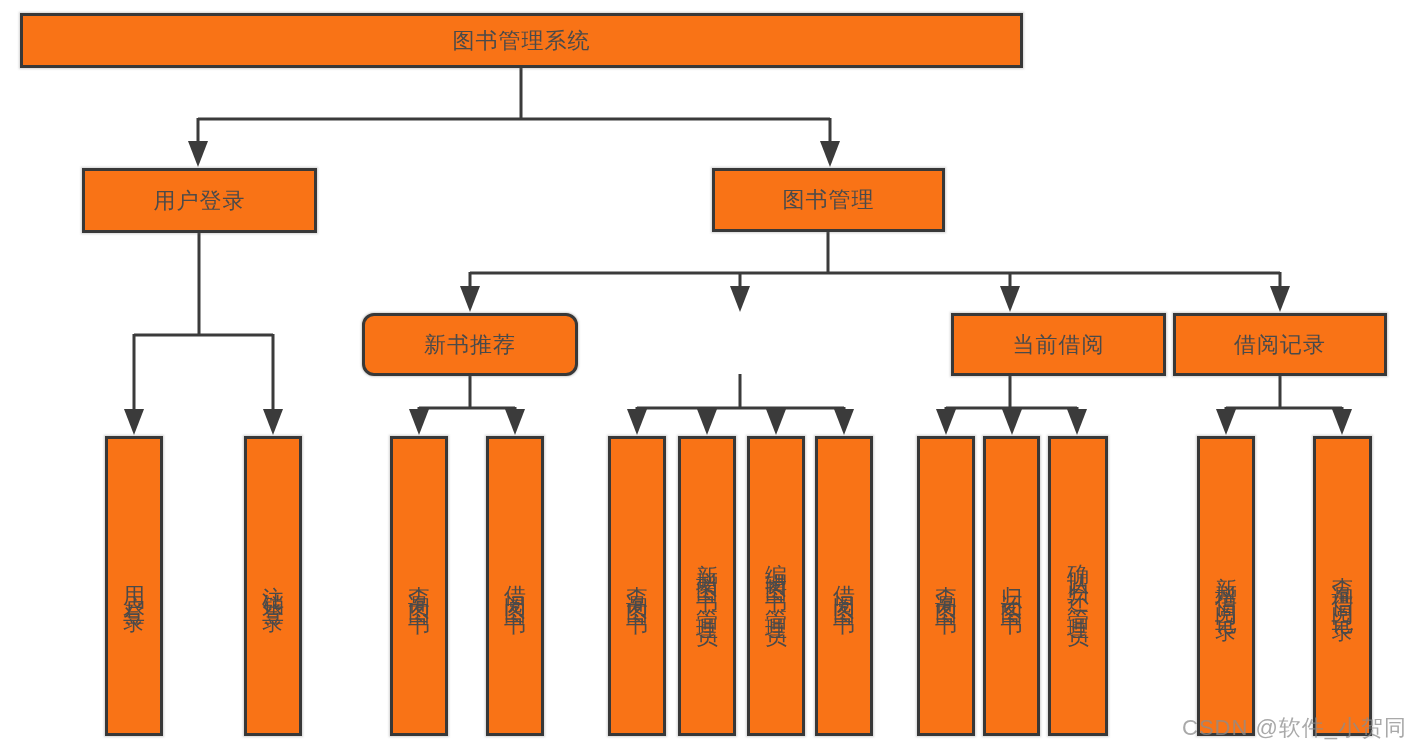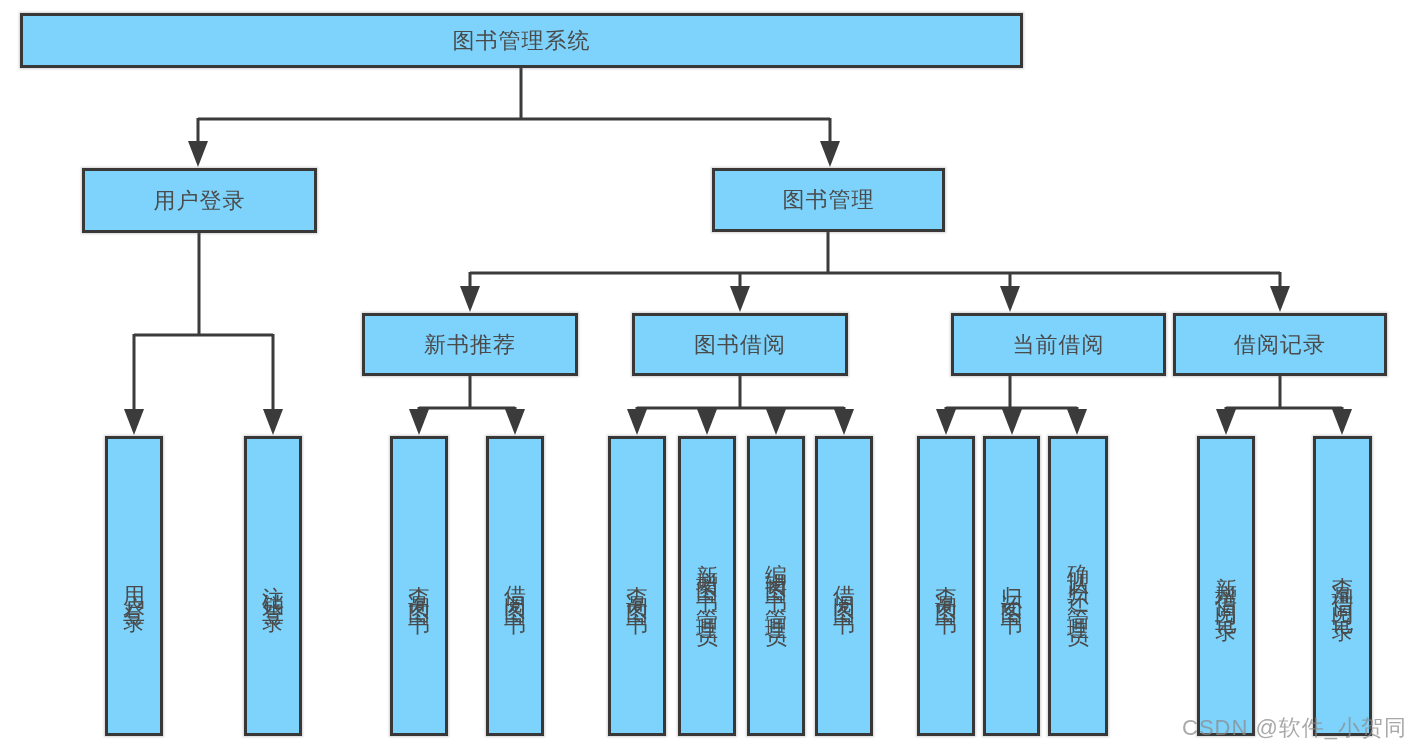--- a/index.html
+++ b/index.html
@@ -17,21 +17,21 @@
   }
   #wires {
     position: absolute;
     left: 0; top: 0;
     width: 1405px; height: 747px;
     pointer-events: none;
   }
   .box {
     position: absolute;
     box-sizing: border-box;
-    background: #7dd3fc;
+    background: #f97316;
     border: 3px solid #383838;
     box-shadow: 0 0 2px 1px rgba(110,110,110,0.30);
     display: flex;
     align-items: center;
     justify-content: center;
     color: #4a4a4a;
     font-size: 22px;
     letter-spacing: 1px;
     white-space: nowrap;
   }
@@ -96,22 +96,21 @@
       <polygon points="1216,409 1236,409 1226,435"></polygon>
       <polygon points="1332,409 1352,409 1342,435"></polygon>
     </g>
   </svg>
 
   <div class="box" style="left:20px; top:13px; width:1003px; height:55px;">图书管理系统</div>
 
   <div class="box" style="left:82px; top:168px; width:235px; height:65px;">用户登录</div>
   <div class="box" style="left:712px; top:168px; width:233px; height:64px;">图书管理</div>
 
-  <div class="box" style="left:362px; top:313px; width:216px; height:63px;">新书推荐</div>
-  <div class="box" style="left:632px; top:313px; width:216px; height:63px;">图书借阅</div>
+  <div class="box" style="left:362px; top:313px; width:216px; height:63px;border-radius:12px;">新书推荐</div>
   <div class="box" style="left:903px; top:313px; width:215px; height:63px;margin-left:48px;">当前借阅</div>
   <div class="box" style="left:1173px; top:313px; width:214px; height:63px;">借阅记录</div>
 
   <div class="box leaf" style="left:105px; top:436px; width:58px; height:300px;">
     <span>用户登录</span>
   </div>
   <div class="box leaf" style="left:244px; top:436px; width:58px; height:300px;">
     <span>注销登录</span>
   </div>
 

